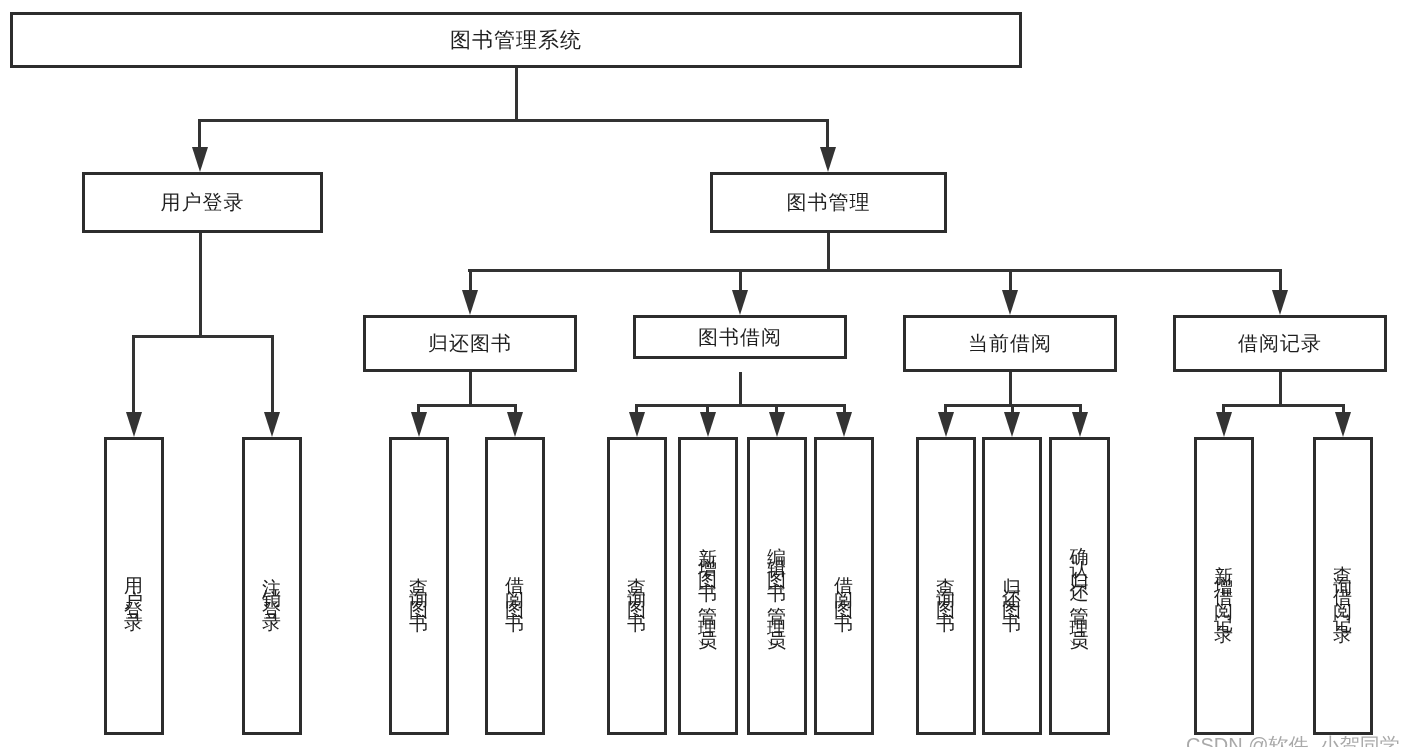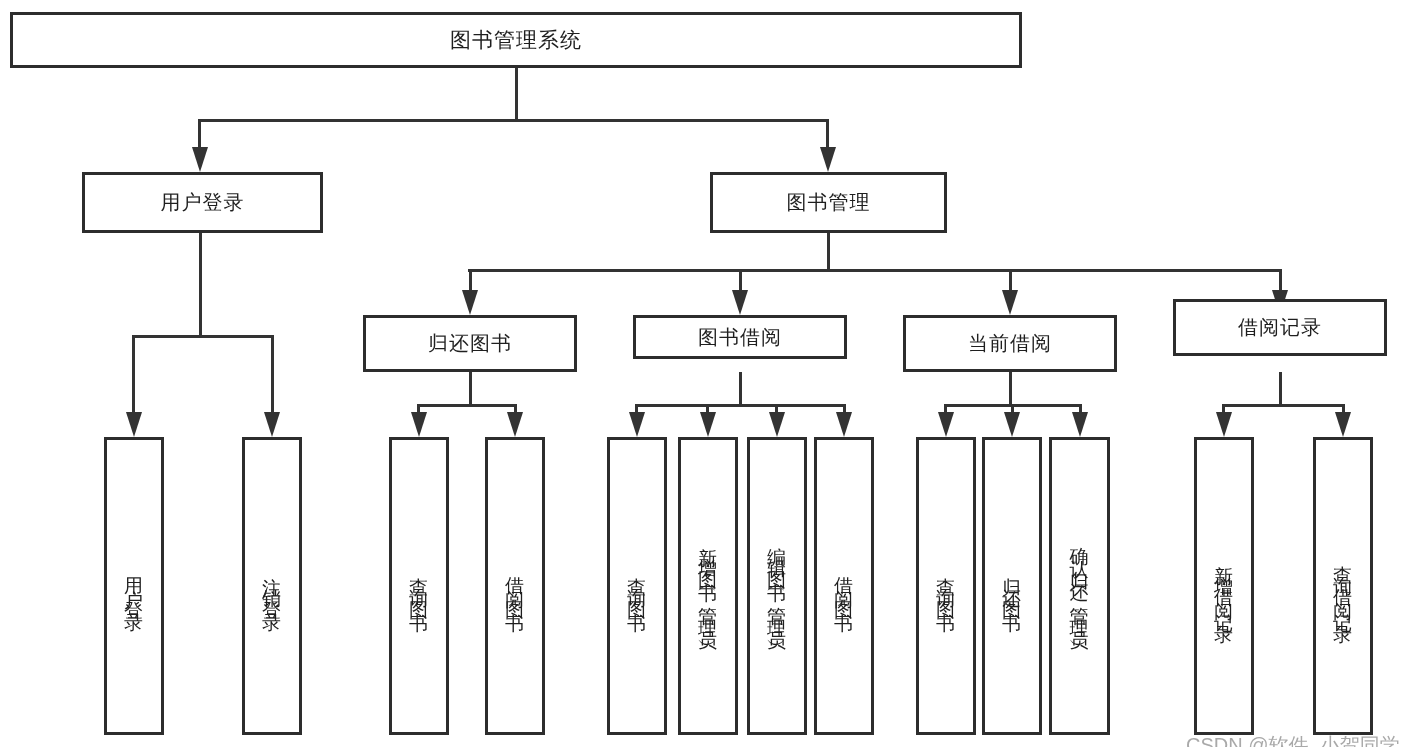--- a/index.html
+++ b/index.html
@@ -103,21 +103,21 @@
 
   <div class="box hbox" style="left:363px; top:315px; width:214px; height:57px;">
     <span>归还图书</span>
   </div>
   <div class="box hbox" style="left:633px; top:315px; width:214px; height:44px;">
     <span>图书借阅</span>
   </div>
   <div class="box hbox" style="left:903px; top:315px; width:214px; height:57px;">
     <span>当前借阅</span>
   </div>
-  <div class="box hbox" style="left:1173px; top:299px; width:214px; height:57px;">
+  <div class="box hbox" style="left:1173px; top:315px; width:214px; height:57px;">
     <span>借阅记录</span>
   </div>
 
   <div class="vline" style="left:469px; top:372px; height:35px;"></div>
   <div class="hline" style="left:417px; top:404px; width:100px;"></div>
   <div class="vline" style="left:417px; top:404px; height:11px;"></div>
   <div class="vline" style="left:514px; top:404px; height:11px;"></div>
   <div class="arrow" style="left:411px; top:412px;"></div>
   <div class="arrow" style="left:507px; top:412px;"></div>
 

